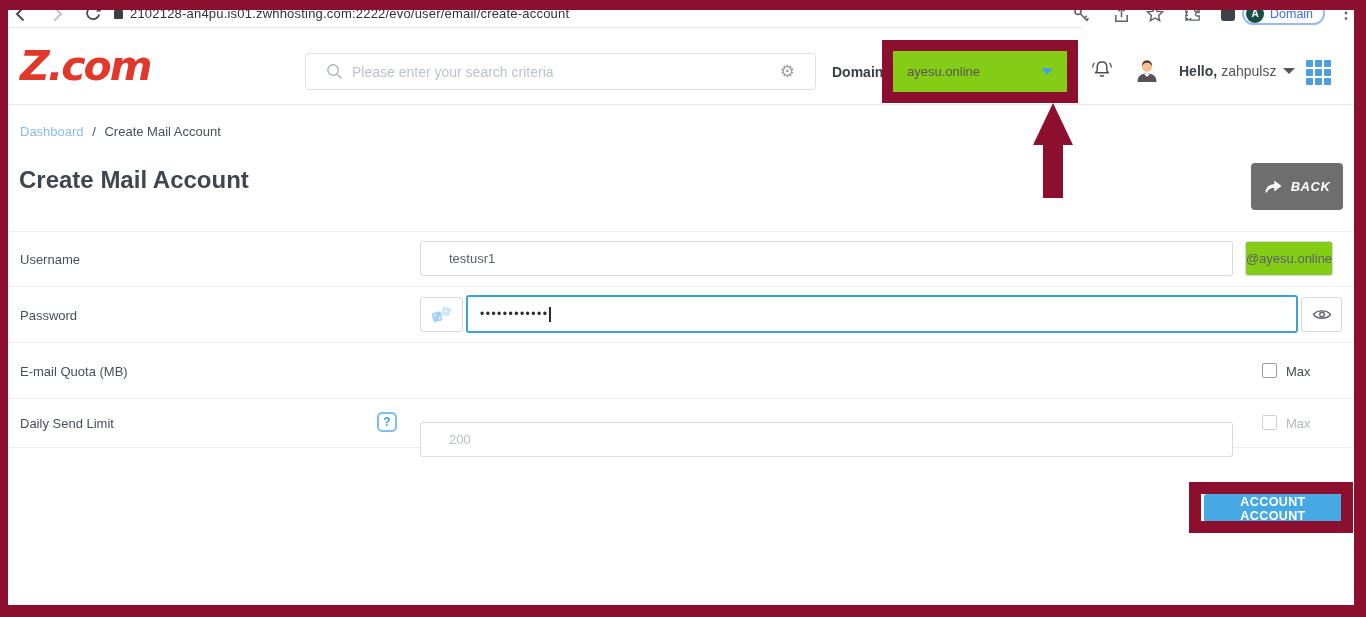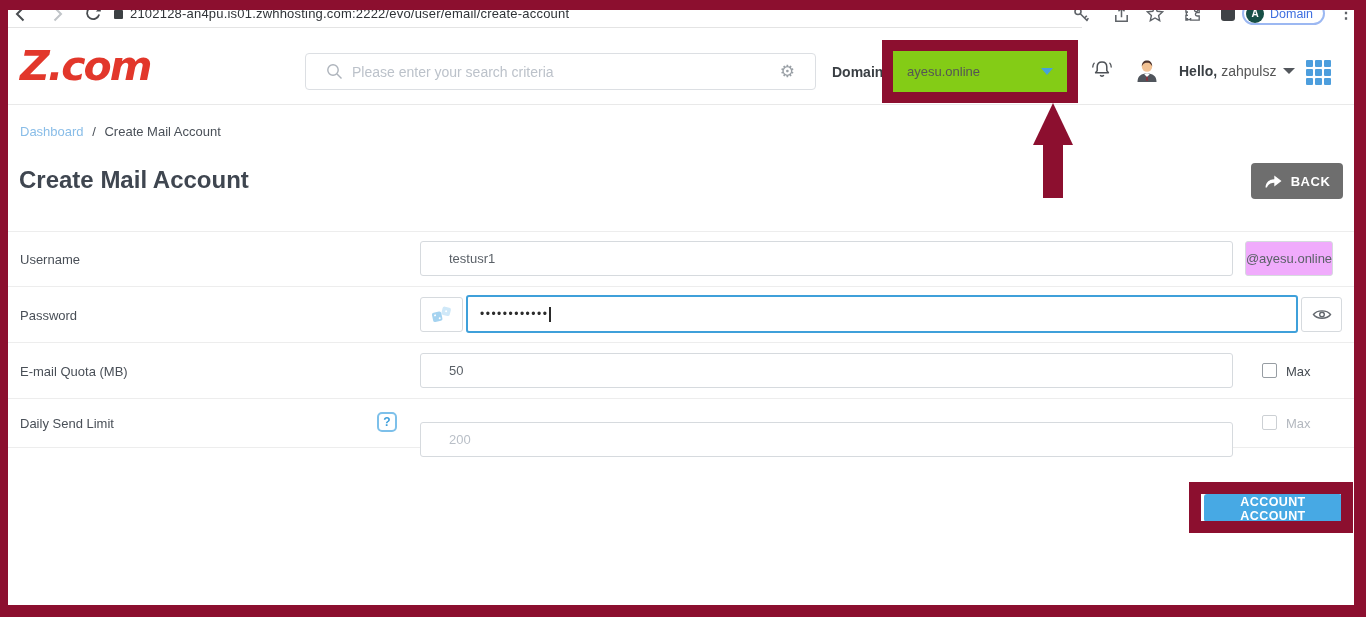--- a/index.html
+++ b/index.html
@@ -40,36 +40,36 @@
   .hello b{color:#3a3f44;margin-right:4px;}
   .gridicon{position:absolute;left:1306px;top:32px;width:25px;height:25px;display:grid;
             grid-template-columns:repeat(3,7px);grid-template-rows:repeat(3,7px);gap:2px;cursor:pointer;}
   .gridicon i{background:#4d9edd;border-radius:1px;}
 
   
   .crumb{position:absolute;left:20px;top:124px;font-size:13px;color:#4a5058;}
   .crumb .lnk{color:#89bde8;cursor:pointer;}
   .crumb .sep{margin:0 5px;}
   .ptitle{position:absolute;left:19px;top:166px;font-size:24px;font-weight:bold;color:#3f4650;}
-  .backbtn{position:absolute;left:1251px;top:163px;width:92px;height:36px;background:#6e6e6e;border:none;border-radius:4px;
+  .backbtn{position:absolute;left:1251px;top:163px;width:92px;height:47px;background:#6e6e6e;border:none;border-radius:4px;
            color:#fff;font-size:13px;font-weight:bold;letter-spacing:.5px;display:flex;align-items:center;justify-content:center;
-           gap:8px;cursor:pointer;font-family:inherit;}
+           gap:8px;cursor:pointer;font-family:inherit;font-style:italic;}
 
   
   .formrow{position:absolute;left:8px;width:1346px;border-bottom:1px solid #ededed;}
   .r1{top:231px;height:56px;border-top:1px solid #ededed;}
   .r2{top:287px;height:56px;}
   .r3{top:343px;height:56px;}
   .r4{top:399px;height:49px;}
   .flabel{position:absolute;left:20px;font-size:13px;color:#494f57;}
   .tinput{position:absolute;height:35px;border:1px solid #d6dade;border-radius:3px;background:#fff;
           font-size:13px;color:#5b6168;padding:0 28px;font-family:inherit;outline:none;}
   .tinput.gray{color:#b9bfc7;}
   .suffix{position:absolute;left:1245px;top:241px;width:88px;height:35px;border:1px solid #d6dade;border-radius:3px;
-          display:flex;align-items:center;justify-content:center;font-size:13px;color:#5b6168;background:#f0abfc;}
+          display:flex;align-items:center;justify-content:center;font-size:13px;color:#5b6168;background:#84cc16;}
   .addon{position:absolute;border:1px solid #d6dade;border-radius:3px;background:#fff;display:flex;align-items:center;
          justify-content:center;cursor:pointer;}
   .pwbox{position:absolute;left:466px;top:295px;width:832px;height:38px;border:2px solid #3fa0da;border-radius:3px;
          background:#fff;display:flex;align-items:center;padding:0 12px;}
   .pwdots{font-size:12px;letter-spacing:1.5px;color:#2b2b2b;line-height:1;}
   .tcursor{display:inline-block;width:1.5px;height:15px;background:#2b2b2b;margin-left:1px;vertical-align:middle;}
   .cb{position:absolute;width:15px;height:15px;border:1px solid #979da3;border-radius:2px;background:#fff;cursor:pointer;}
   .cb.lite{border-color:#ccd0d4;}
   .maxlbl{position:absolute;font-size:13px;color:#454b52;}
   .maxlbl.lite{color:#b3b8bf;}
@@ -219,21 +219,20 @@
       <span class="tcursor"></span>
   </div>
   <div class="addon" style="left:1301px;top:297px;width:41px;height:35px">
     <svg width="20" height="13" viewBox="0 0 20 13">
         <path d="M1.5 6.5 C5 1.6 15 1.6 18.5 6.5 C15 11.4 5 11.4 1.5 6.5 Z" fill="none" stroke="#63686e" stroke-width="1.4"></path>
         <circle cx="10" cy="6.5" r="2.3" fill="none" stroke="#63686e" stroke-width="1.4"></circle>
       </svg>
   </div>
 
   <span class="flabel" style="top:364px">E-mail Quota (MB)</span>
-  <input class="tinput" style="left: 420px; top: 353px; width: 813px;" readonly="" value="50">
   <span class="cb" style="left:1262px;top:363px"></span>
   <span class="maxlbl" style="left:1286px;top:364px">Max</span>
 
   <span class="flabel" style="top:416px">Daily Send Limit</span>
   <div class="helpic">?</div>
   <input class="tinput gray" style="left: 420px; top: 422px; width: 813px;" readonly="" value="200">
   <span class="cb lite" style="left:1262px;top:415px"></span>
   <span class="maxlbl lite" style="left:1286px;top:416px">Max</span>
 
   <button class="createbtn">ACCOUNT ACCOUNT</button>

